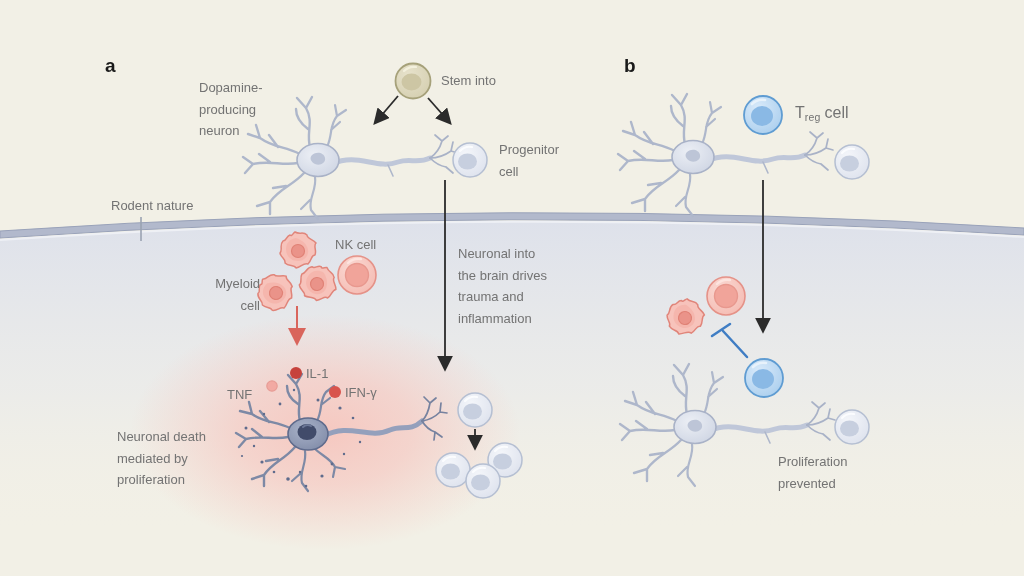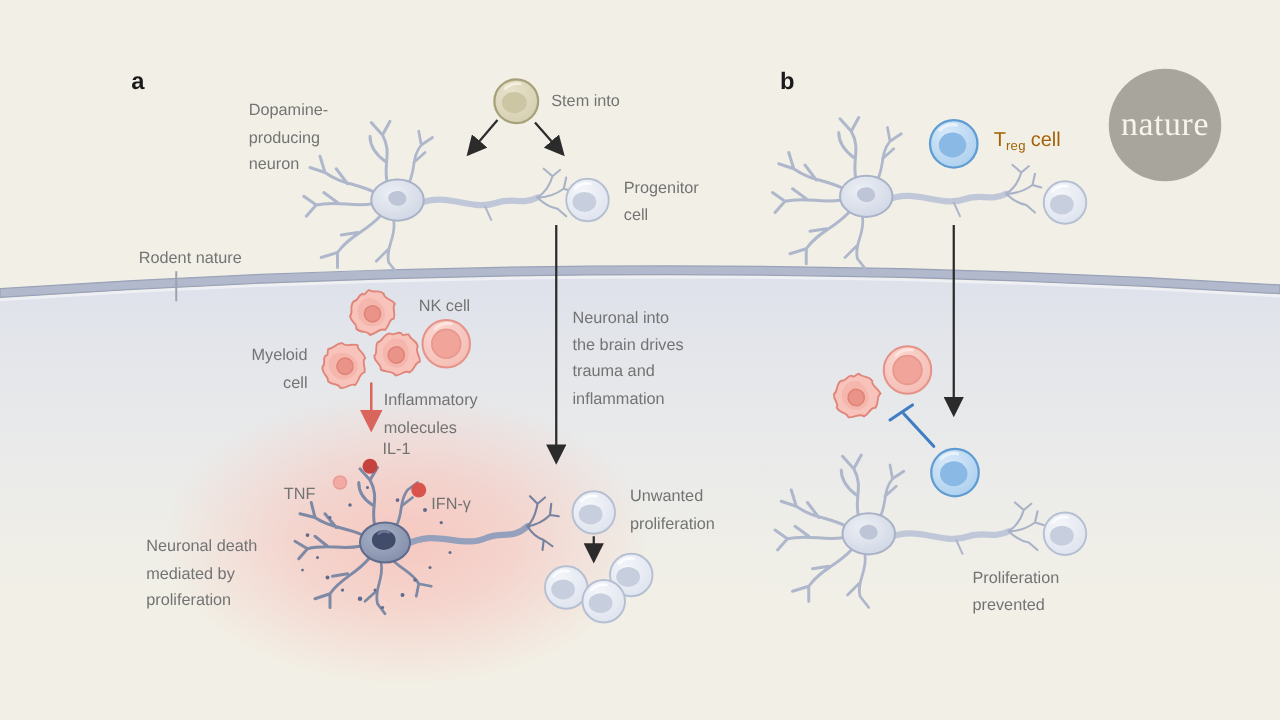--- a/index.html
+++ b/index.html
@@ -18,21 +18,21 @@
     color:#737373;
     white-space:pre-line;
   }
   .panel-letter{
     position:absolute;
     font-size:19px;font-weight:bold;color:#1a1a1a;
   }
   .right{text-align:right;}
   #treg-label{
     position:absolute;left:795px;top:104px;
-    font-size:16px;color:#a16207;
+    font-size:16px;color:#737373;
   }
   #treg-label sub{
     font-size:10.5px;vertical-align:-3px;letter-spacing:0.2px;
   }
   #treg-label .suffix{margin-left:4px;}
   #nature-logo{
     position:absolute;left:887px;top:55px;
     width:90px;height:90px;border-radius:50%;
     background:#a8a59d;
     display:flex;align-items:center;justify-content:center;
@@ -237,39 +237,32 @@
   <div class="panel-letter" style="left:624px;top:55px">b</div>
 
   <div class="label" style="left:199px;top:77px">Dopamine-
 producing
 neuron</div>
   <div class="label" style="left:441px;top:70px">Stem into</div>
   <div class="label" style="left:499px;top:139px">Progenitor
 cell</div>
   <div class="label" style="left:111px;top:195px">Rodent nature</div>
   <div class="label" style="left:335px;top:234px">NK cell</div>
-  <div class="label right" style="left:170px;top:273px;width:76px">Myeloid
+  <div class="label right" style="left:184px;top:273px;width:76px">Myeloid
 cell</div>
-  <div class="label" style="left:307px;top:309px">Inflammatory
-molecules</div>
   <div class="label" style="left:227px;top:384px">TNF</div>
-  <div class="label" style="left:306px;top:348px">IL-1</div>
-  <div class="label" style="left:345px;top:392px">IFN-γ</div>
+  <div class="label" style="left:306px;top:363px">IL-1</div>
+  <div class="label" style="left:345px;top:382px">IFN-γ</div>
   <div class="label" style="left:117px;top:426px">Neuronal death
 mediated by
 proliferation</div>
   <div class="label" style="left:458px;top:243px">Neuronal into
 the brain drives
 trauma and
 inflammation</div>
-  <div class="label" style="left:504px;top:386px">Unwanted
-proliferation</div>
 
   <div id="treg-label"><span>T</span><sub>reg</sub><span class="suffix">cell</span></div>
 
   <div class="label" style="left:778px;top:451px">Proliferation
 prevented</div>
 
-  <div id="nature-logo">
-    <span>nature</span>
-  </div>
 
 </div>
 
 </body></html>

